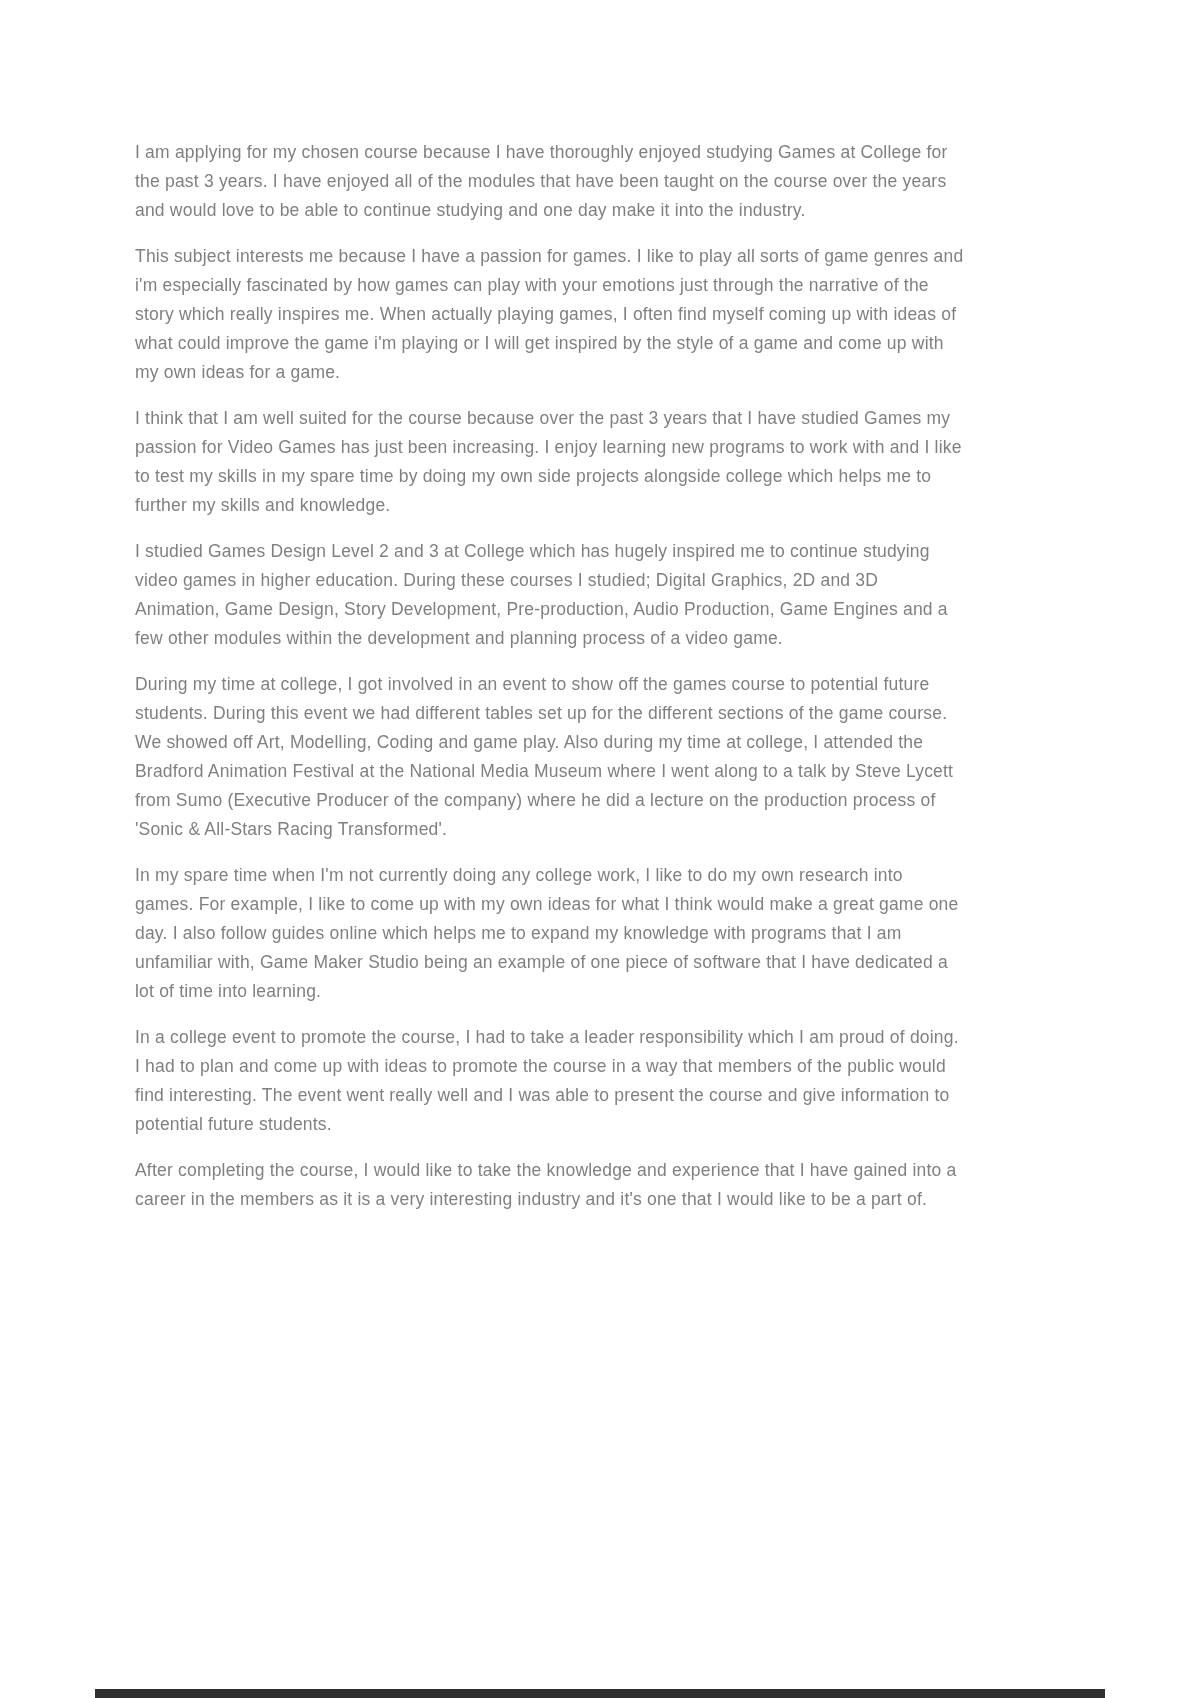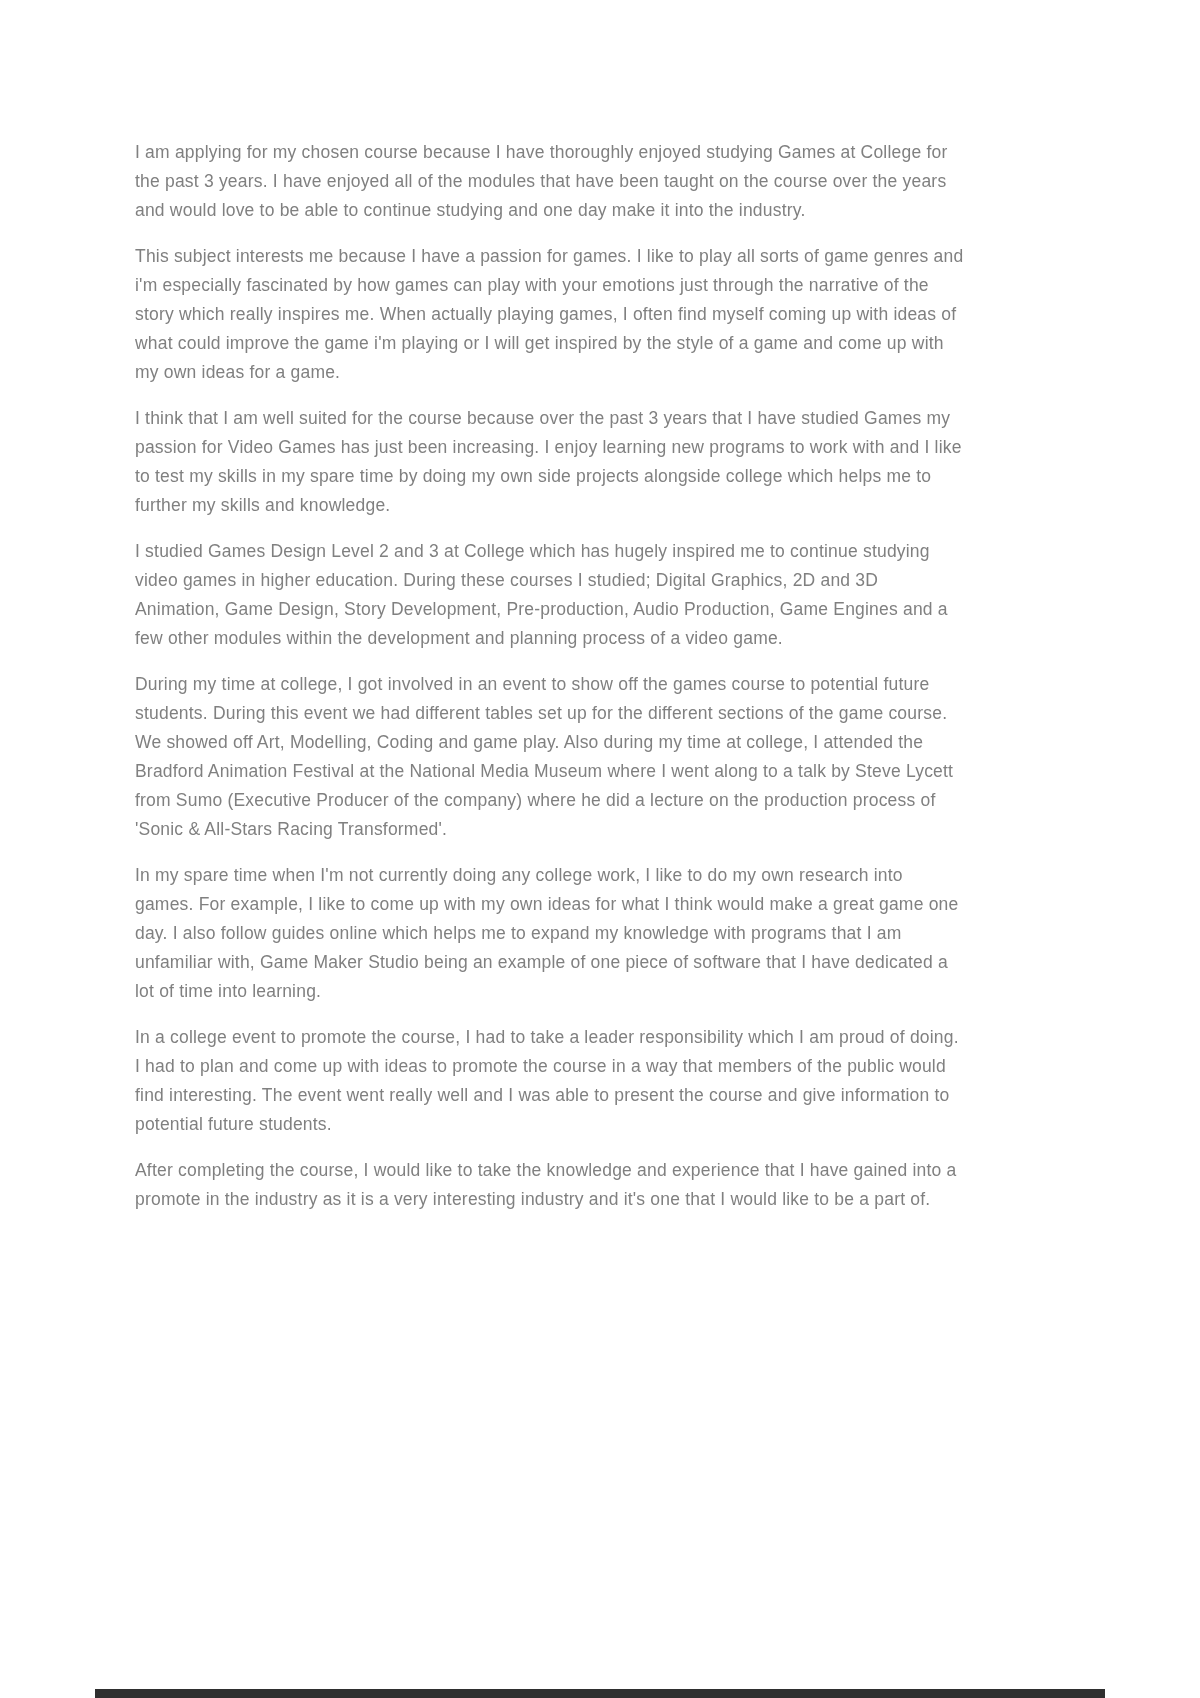--- a/index.html
+++ b/index.html
@@ -42,16 +42,16 @@
 
 <div class="page">
   <div class="content">
     <p>I am applying for my chosen course because I have thoroughly enjoyed studying Games at College for the past 3 years. I have enjoyed all of the modules that have been taught on the course over the years and would love to be able to continue studying and one day make it into the industry.</p>
     <p>This subject interests me because I have a passion for games. I like to play all sorts of game genres and i'm especially fascinated by how games can play with your emotions just through the narrative of the story which really inspires me. When actually playing games, I often find myself coming up with ideas of what could improve the game i'm playing or I will get inspired by the style of a game and come up with my own ideas for a game.</p>
     <p>I think that I am well suited for the course because over the past 3 years that I have studied Games my passion for Video Games has just been increasing. I enjoy learning new programs to work with and I like to test my skills in my spare time by doing my own side projects alongside college which helps me to further my skills and knowledge.</p>
     <p>I studied Games Design Level 2 and 3 at College which has hugely inspired me to continue studying video games in higher education. During these courses I studied; Digital Graphics, 2D and 3D Animation, Game Design, Story Development, Pre-production, Audio Production, Game Engines and a few other modules within the development and planning process of a video game.</p>
     <p>During my time at college, I got involved in an event to show off the games course to potential future students. During this event we had different tables set up for the different sections of the game course. We showed off Art, Modelling, Coding and game play. Also during my time at college, I attended the Bradford Animation Festival at the National Media Museum where I went along to a talk by Steve Lycett from Sumo (Executive Producer of the company) where he did a lecture on the production process of 'Sonic &amp; All-Stars Racing Transformed'.</p>
     <p>In my spare time when I'm not currently doing any college work, I like to do my own research into games. For example, I like to come up with my own ideas for what I think would make a great game one day. I also follow guides online which helps me to expand my knowledge with programs that I am unfamiliar with, Game Maker Studio being an example of one piece of software that I have dedicated a lot of time into learning.</p>
     <p>In a college event to promote the course, I had to take a leader responsibility which I am proud of doing. I had to plan and come up with ideas to promote the course in a way that members of the public would find interesting. The event went really well and I was able to present the course and give information to potential future students.</p>
-    <p>After completing the course, I would like to take the knowledge and experience that I have gained into a promote in the industry as it is a very interesting industry and it's one that I would like to be a part of.</p>
+    <p>After completing the course, I would like to take the knowledge and experience that I have gained into a career in the members as it is a very interesting industry and it's one that I would like to be a part of.</p>
   </div>
   <div class="bottom-bar"></div>
 </div>
 
 </body></html>

